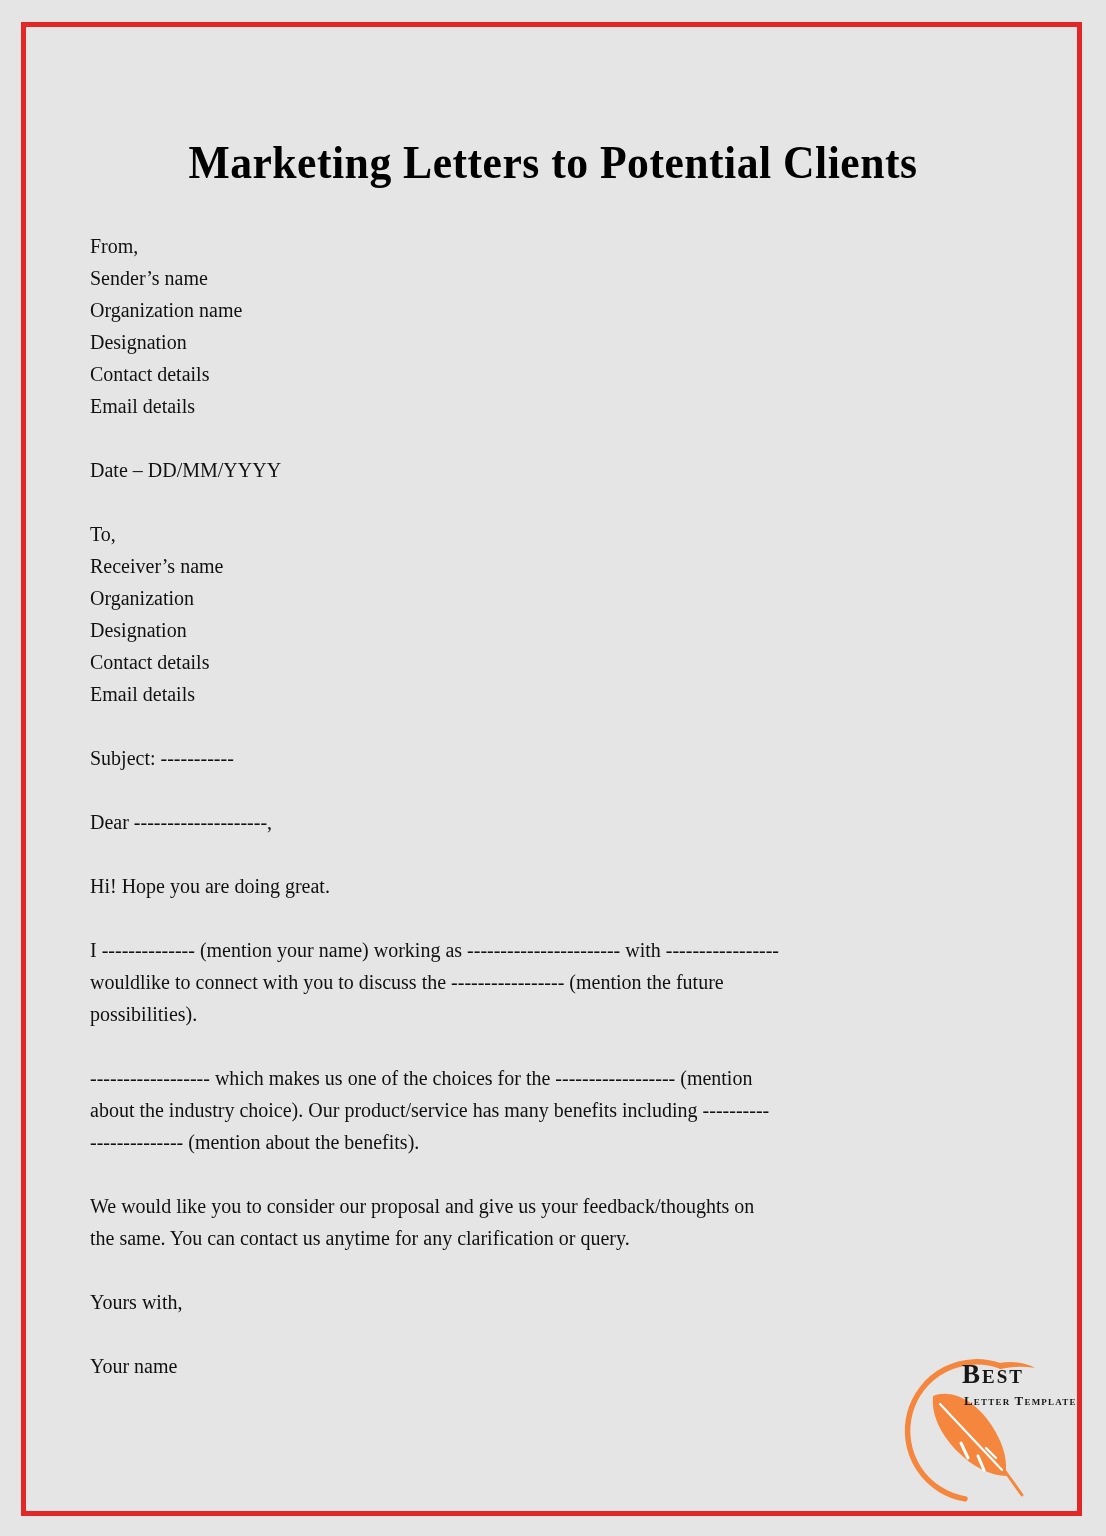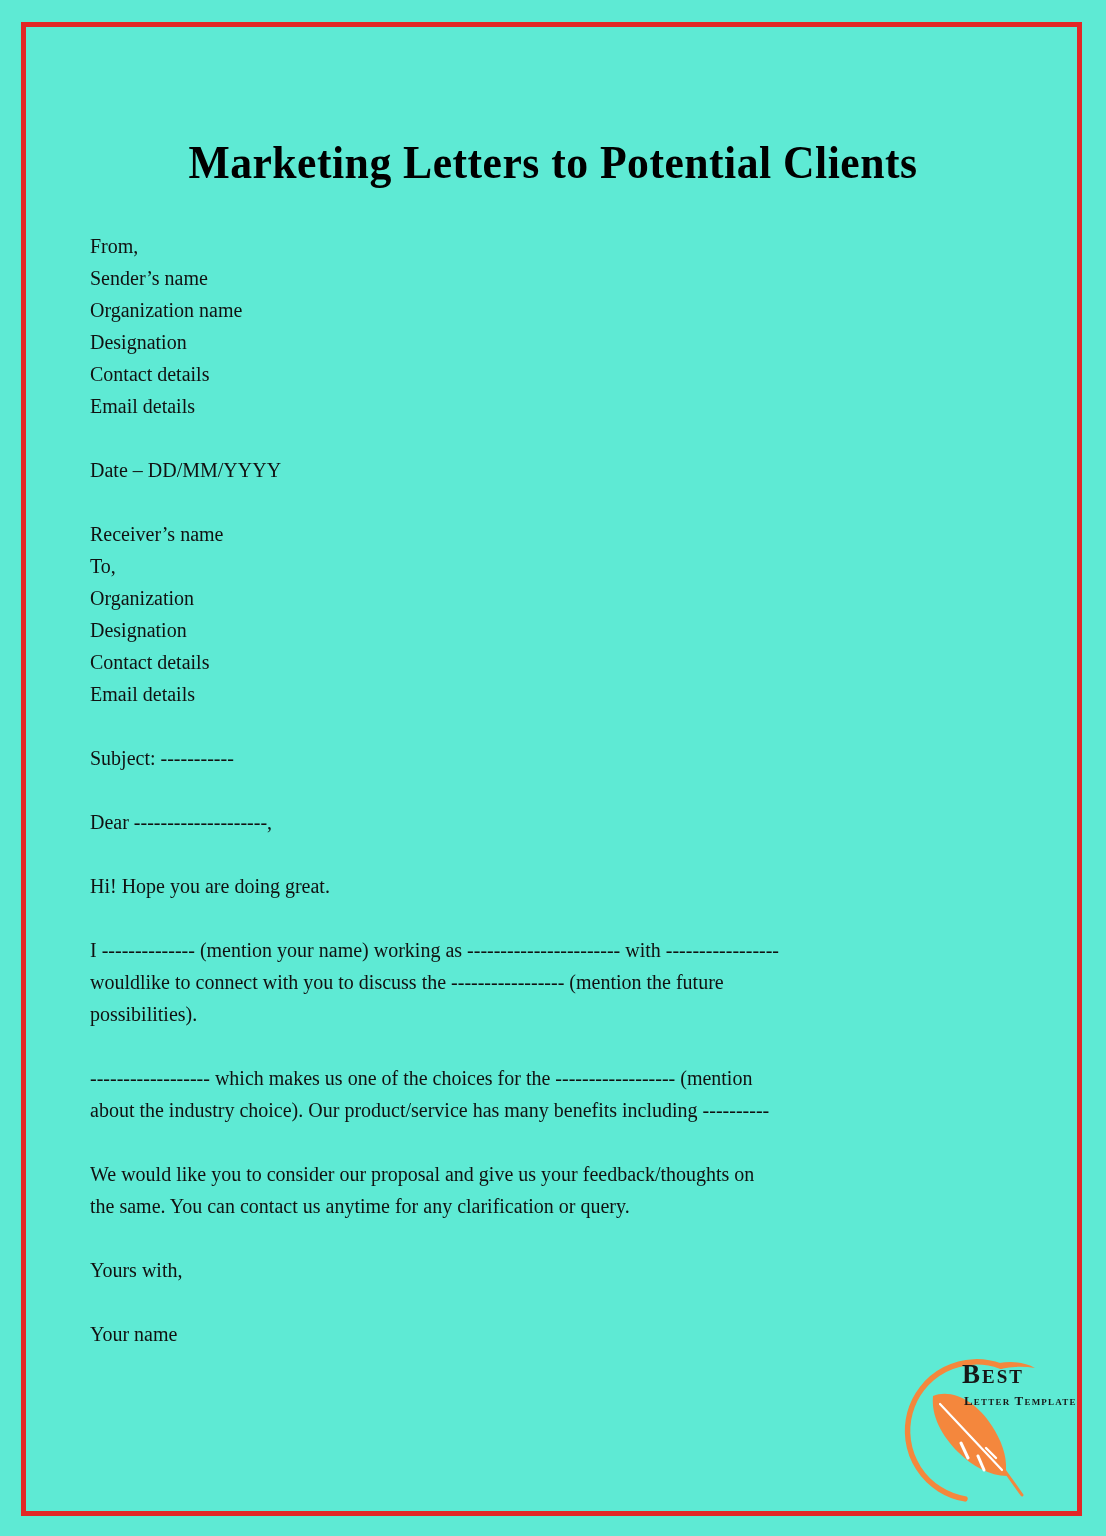--- a/index.html
+++ b/index.html
@@ -4,21 +4,21 @@
 <style>
   :root {
     --frame-color: #e32726;
     --accent: #f4873d;
   }
   html, body { margin: 0; padding: 0; background: #ffffff; }
   .page {
     position: relative;
     width: 1106px;
     height: 1536px;
-    background: #5eead4;
+    background: #e5e5e5;
     font-family: "Liberation Serif", serif;
     color: #111111;
     overflow: hidden;
   }
   .frame {
     position: absolute;
     left: 21px; top: 22px; right: 24px; bottom: 20px;
     border: 5px solid var(--frame-color);
     pointer-events: none;
   }
@@ -101,22 +101,22 @@
       <div class="line">Designation</div>
       <div class="line">Contact details</div>
       <div class="line">Email details</div>
     </div>
 
     <div class="block">
       <div class="line">Date – DD/MM/YYYY</div>
     </div>
 
     <div class="block">
+      <div class="line">To,</div>
       <div class="line">Receiver’s name</div>
-      <div class="line">To,</div>
       <div class="line">Organization</div>
       <div class="line">Designation</div>
       <div class="line">Contact details</div>
       <div class="line">Email details</div>
     </div>
 
     <div class="block">
       <div class="line">Subject: -----------</div>
     </div>
 
@@ -130,20 +130,21 @@
 
     <div class="block">
       <div class="line">I -------------- (mention your name) working as ----------------------- with -----------------</div>
       <div class="line">wouldlike to connect with you to discuss the ----------------- (mention the future</div>
       <div class="line">possibilities).</div>
     </div>
 
     <div class="block">
       <div class="line">------------------ which makes us one of the choices for the ------------------ (mention</div>
       <div class="line">about the industry choice). Our product/service has many benefits including ----------</div>
+      <div class="line">-------------- (mention about the benefits).</div>
     </div>
 
     <div class="block">
       <div class="line">We would like you to consider our proposal and give us your feedback/thoughts on</div>
       <div class="line">the same. You can contact us anytime for any clarification or query.</div>
     </div>
 
     <div class="block">
       <div class="line">Yours with,</div>
     </div>

